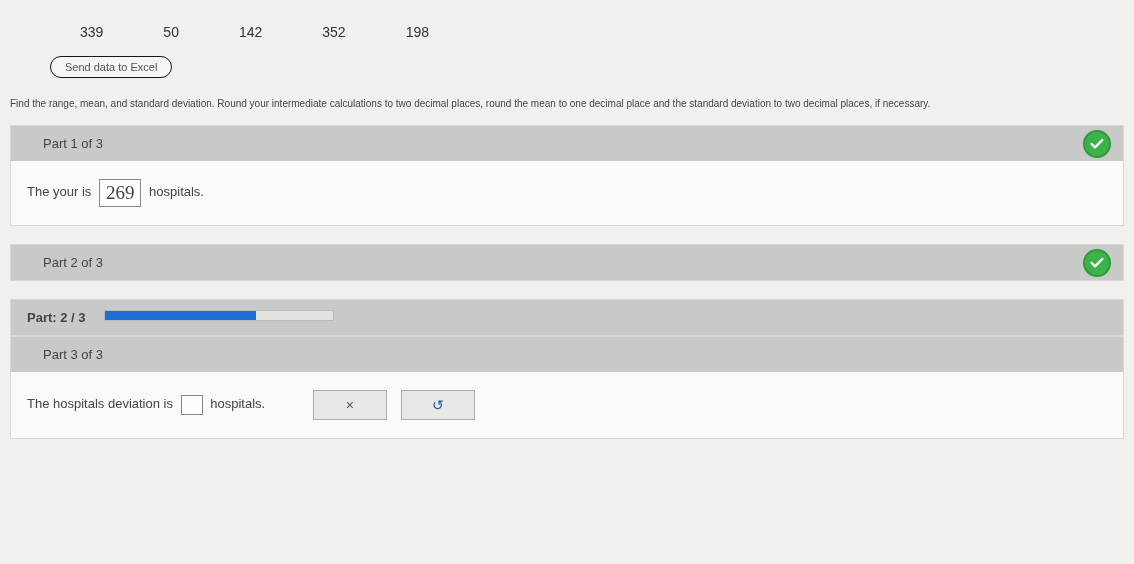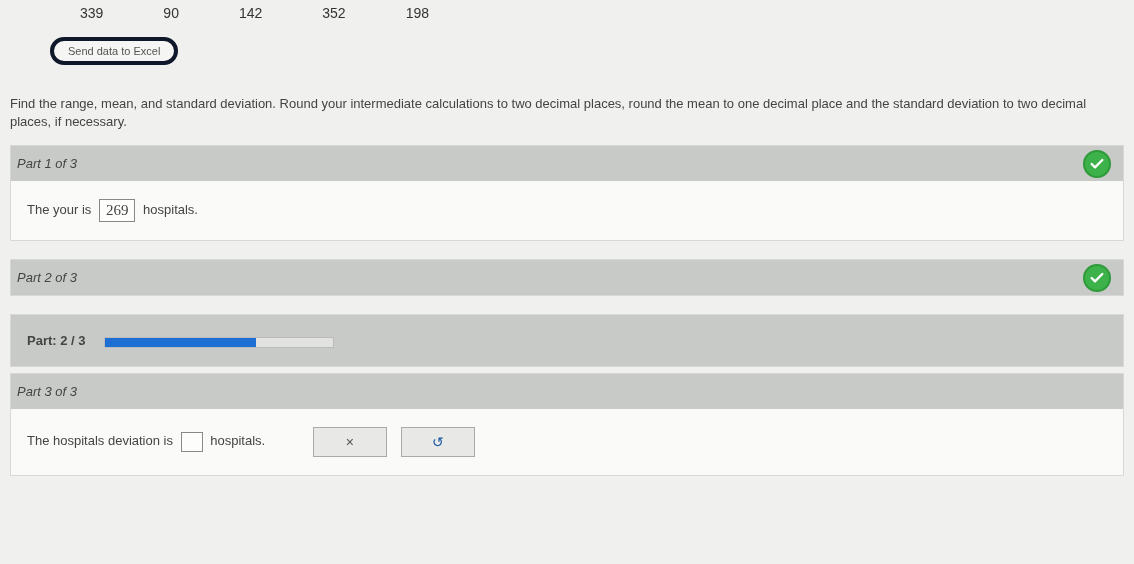--- a/index.html
+++ b/index.html
@@ -7,67 +7,66 @@
       font-family: Verdana, Geneva, sans-serif;
       font-size: 13px;
       color: #444;
       background: #f0f0ee;
       padding: 0 10px;
       width: 1134px;
     }
     .data-row {
       display: flex;
       gap: 60px;
-      padding: 5px 0 8px 70px;
+      padding: 24px 0 8px 70px;
       color: #333;
       font-size: 14px;
     }
     .send-excel-btn {
       display: inline-block;
       margin: 8px 0 12px 40px;
       padding: 4px 14px;
-      border: 4px solid #0f172a;
+      border: 1px solid #0f172a;
       border-radius: 14px;
       background: #f5f5f3;
       font-size: 11px;
       color: #555;
       cursor: pointer;
     }
     .instructions {
-      font-size: 13px;
-      color: #444;
-      margin: 18px 0 14px 0;
+      font-size: 10px;
+      color: #444;
+      margin: 7px 0 14px 0;
       line-height: 1.4;
     }
     .part-block {
       margin-bottom: 18px;
       border: 1px solid #d8d8d6;
       background: #fafaf8;
       position: relative;
     }
     .part-header {
       background: #c8cac8;
-      padding: 10px 6px;
+      padding: 10px 32px;
       font-size: 13px;
       color: #444;
       position: relative;
-      font-style: italic;
     }
     .part-body {
       padding: 18px 16px;
       font-size: 13px;
       color: #444;
     }
     .answer-box {
       display: inline-block;
       border: 1px solid #888;
       padding: 2px 6px;
       margin: 0 4px;
       font-family: "Times New Roman", serif;
-      font-size: 15px;
+      font-size: 19px;
       min-width: 18px;
       min-height: 18px;
       text-align: center;
       vertical-align: middle;
       background: #fdfdfb;
     }
     .answer-box.empty {
       width: 22px;
       height: 20px;
     }
@@ -81,25 +80,25 @@
       border-radius: 50%;
       background: #3eb24a;
       border: 2px solid #2e9a3a;
       display: flex;
       align-items: center;
       justify-content: center;
     }
     .check-badge svg { width: 16px; height: 16px; }
     .progress-row {
       background: #c8cac8;
-      padding: 18px 16px;
+      padding: 10px 16px;
       display: flex;
-      align-items: flex-end;
+      align-items: flex-start;
       gap: 18px;
-      margin-bottom: 6px;
+      margin-bottom: 0;
       border: 1px solid #d8d8d6;
     }
     .progress-label { font-weight: bold; font-size: 13px; }
     .progress-bar-outer {
       width: 230px;
       height: 11px;
       background: #e2e2e0;
       border: 1px solid #bbb;
       position: relative;
     }
@@ -127,21 +126,21 @@
       vertical-align: middle;
     }
   </style>
 </head>
 <body>
 
 
 
 <div class="data-row">
   <span>339</span>
-  <span>90</span>
+  <span>50</span>
   <span>142</span>
   <span>352</span>
   <span>198</span>
 </div>
 
 <button class="send-excel-btn">Send data to Excel</button>
 
 <p class="instructions">Find the range, mean, and standard deviation. Round your intermediate calculations to two decimal places, round the mean to one decimal place and the standard deviation to two decimal places, if necessary.</p>
 
 

